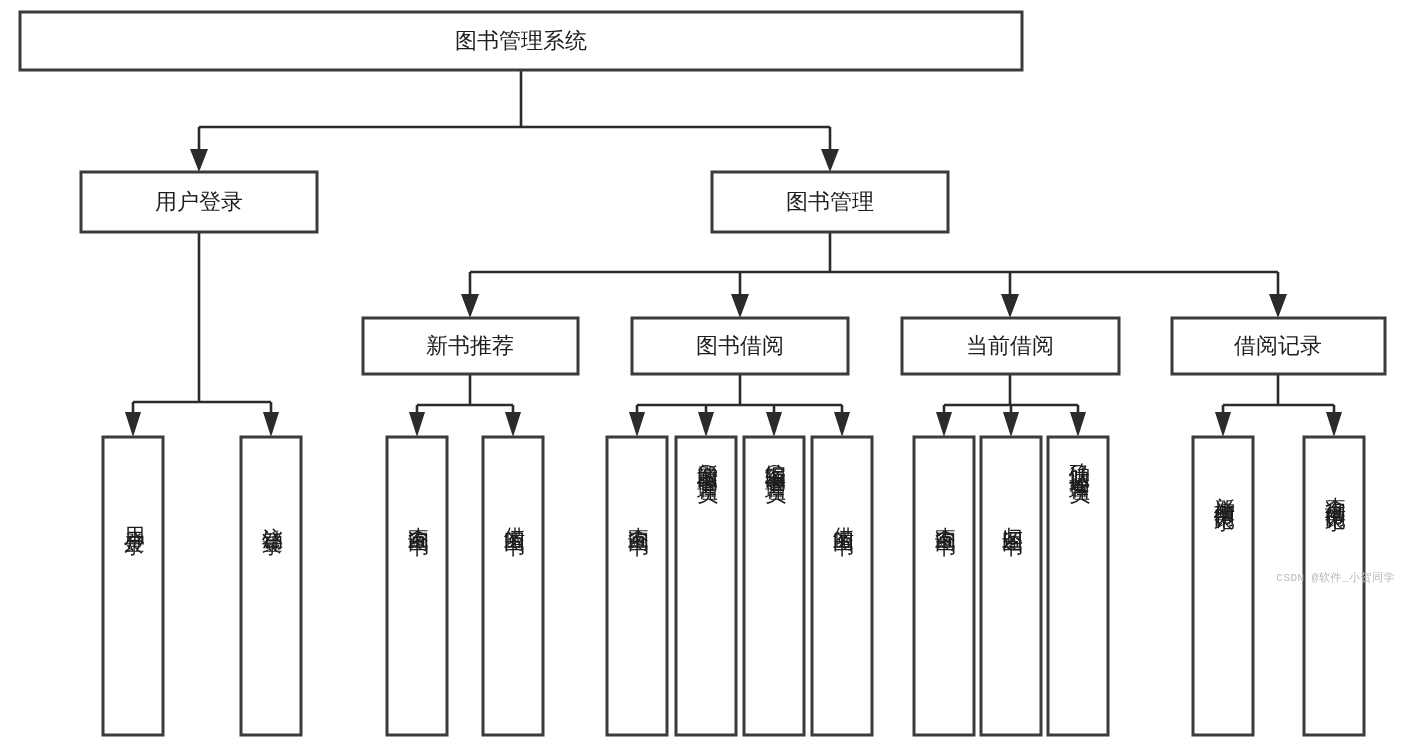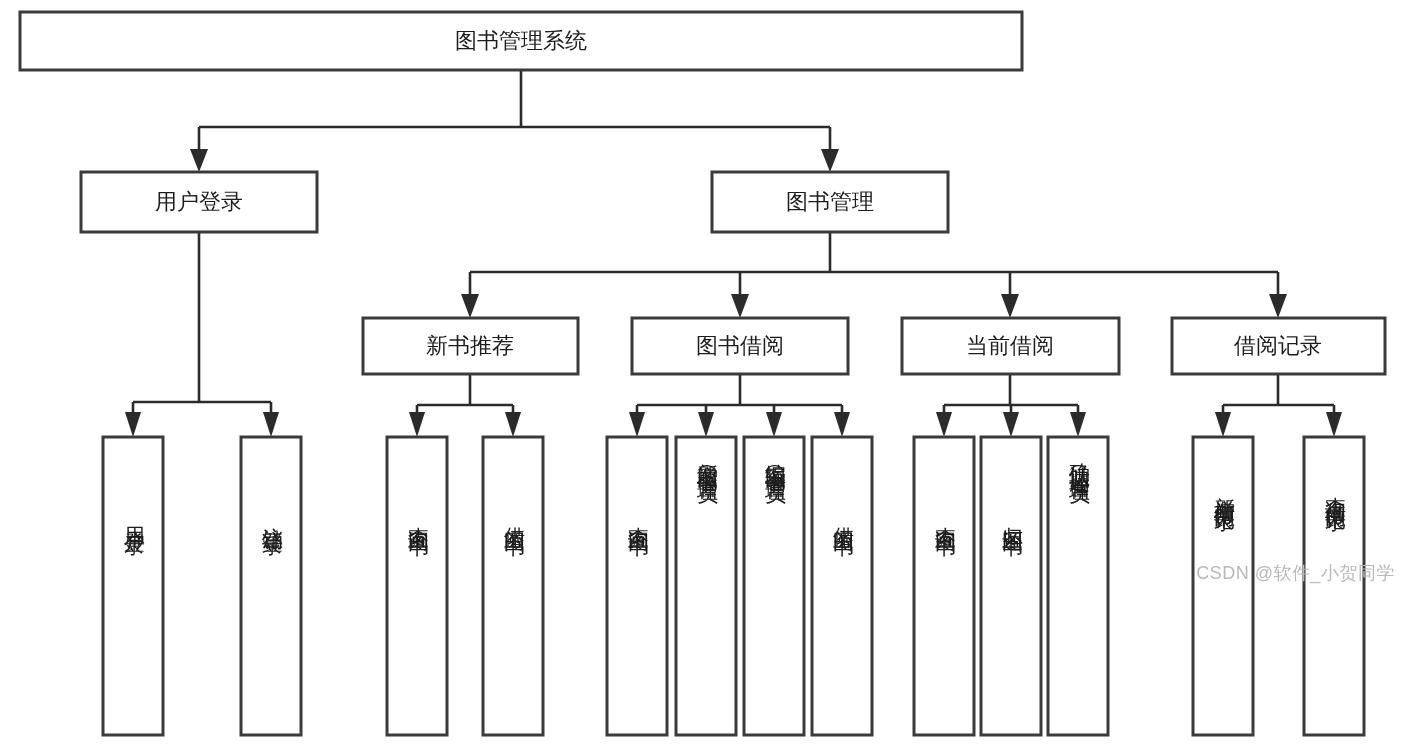--- a/index.html
+++ b/index.html
@@ -53,22 +53,22 @@
     fill: none;
   }
   .arrow-head {
     fill: #2b2b2b;
     stroke: none;
   }
   .watermark {
     position: absolute;
     right: 10px;
     bottom: 4px;
-    font-family: Liberation Sans, sans-serif;
-    font-size: 18px;
+    font-family: Liberation Mono, monospace;
+    font-size: 11px;
     color: #b8b8b8;
     white-space: nowrap;
     letter-spacing: 0.5px;
     user-select: none;
   }
 </style>
 </head>
 <body>
 
 <div id="diagram-root">

